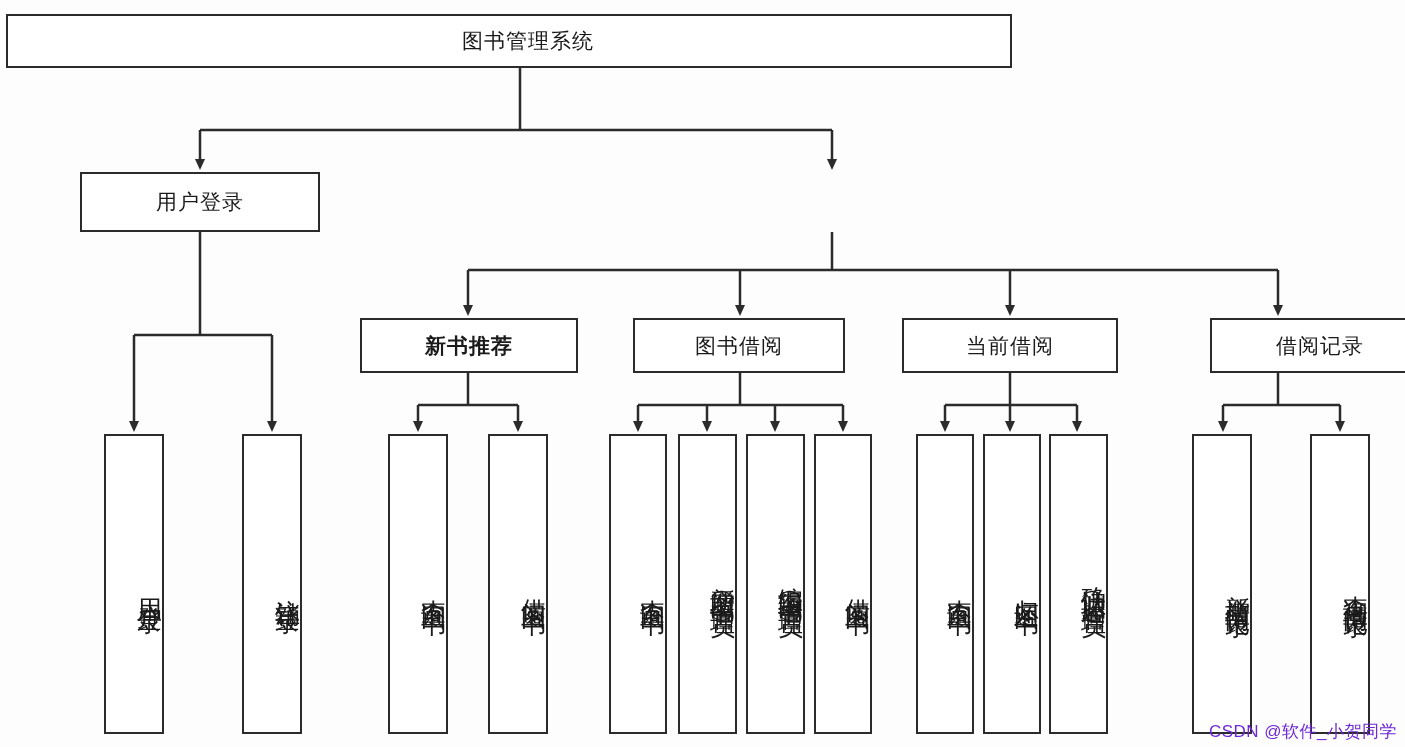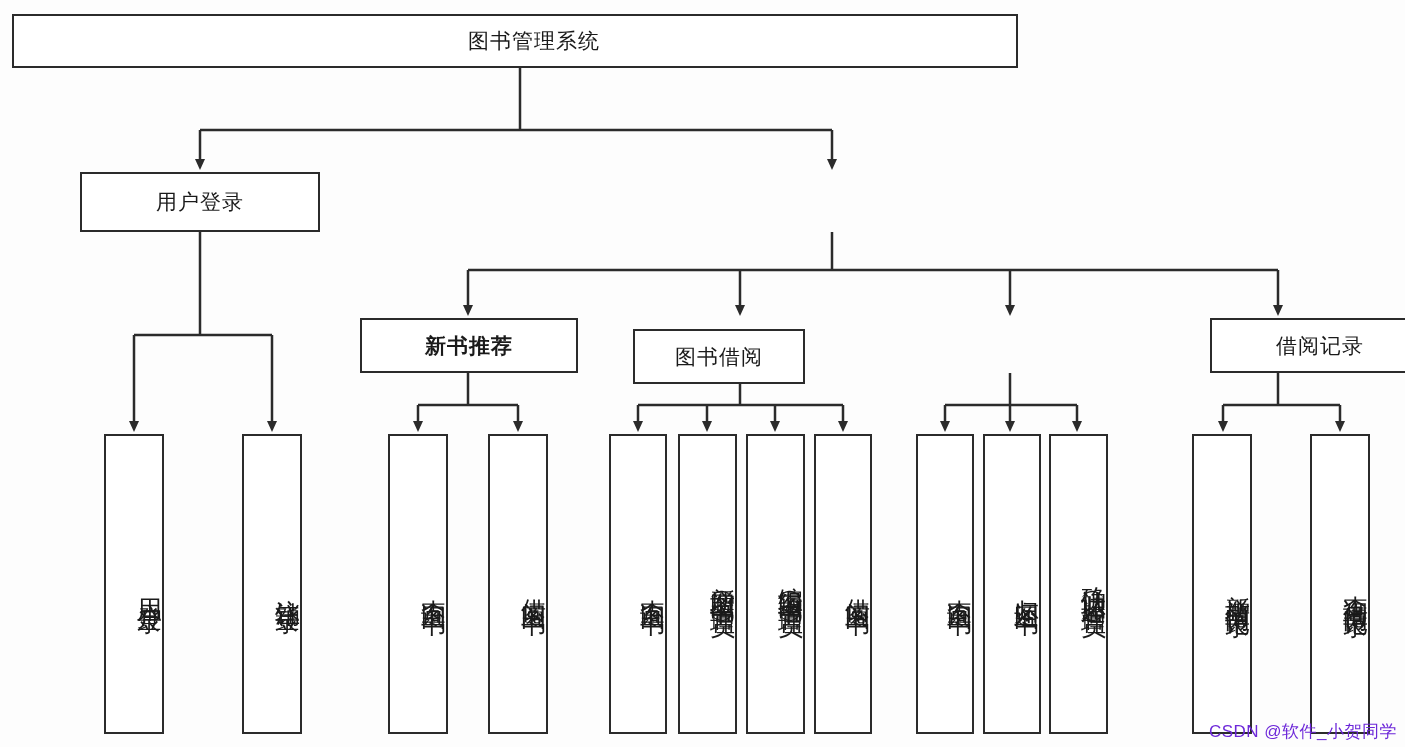--- a/index.html
+++ b/index.html
@@ -97,26 +97,27 @@
       <path d="M1010,405 L1010,422" marker-end="url(#arrow)"></path>
       <path d="M1077,405 L1077,422" marker-end="url(#arrow)"></path>
 
       <path d="M1278,373 L1278,405"></path>
       <path d="M1223,405 L1340,405"></path>
       <path d="M1223,405 L1223,422" marker-end="url(#arrow)"></path>
       <path d="M1340,405 L1340,422" marker-end="url(#arrow)"></path>
     </g>
   </svg>
 
-  <div class="node node-h" style="left:12px;top:14px;width:1006px;height:54px;padding-left:38px;">图书管理系统</div>
+  <div class="node node-h" style="left:6px;top:14px;width:1006px;height:54px;padding-left:38px;">图书管理系统</div>
 
   <div class="node node-h" style="left:80px;top:172px;width:240px;height:60px;">用户登录</div>
 
   <div class="node node-h" style="left:360px;top:318px;width:218px;height:55px;font-weight:bold;">新书推荐</div>
-  <div class="node node-h" style="left:633px;top:318px;width:172px;height:55px;margin-top:11px;">图书借阅</div>
+  <div class="node node-h" style="left:633px;top:318px;width:212px;height:55px;">图书借阅</div>
+  <div class="node node-h" style="left:902px;top:318px;width:216px;height:55px;">当前借阅</div>
   <div class="node node-h" style="left:1170px;top:318px;width:220px;height:55px;margin-left:40px;">借阅记录</div>
 
   <div class="node node-v" style="left:104px;top:434px;width:60px;height:300px;">用户登录</div>
   <div class="node node-v" style="left:242px;top:434px;width:60px;height:300px;">注销登录</div>
 
   <div class="node node-v" style="left:388px;top:434px;width:60px;height:300px;">查询图书</div>
   <div class="node node-v" style="left:488px;top:434px;width:60px;height:300px;">借阅图书</div>
 
   <div class="node node-v" style="left:609px;top:434px;width:58px;height:300px;">查询图书</div>
   <div class="node node-v top-aligned" style="left:678px;top:434px;width:59px;height:300px;">新增图书（管理员）</div>

